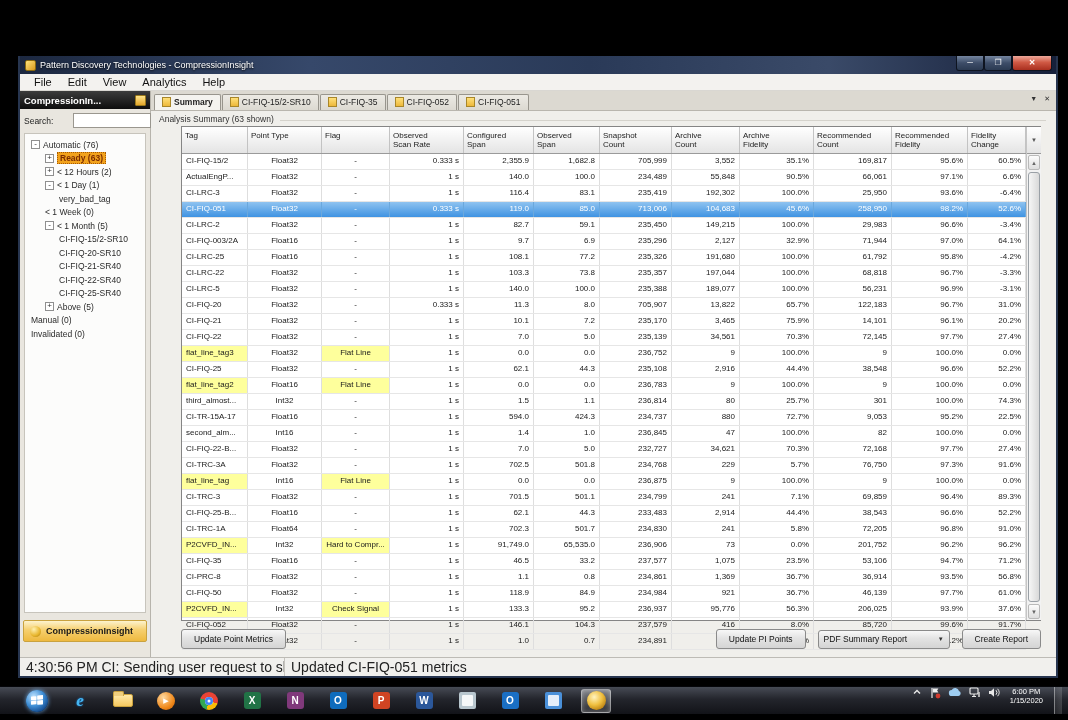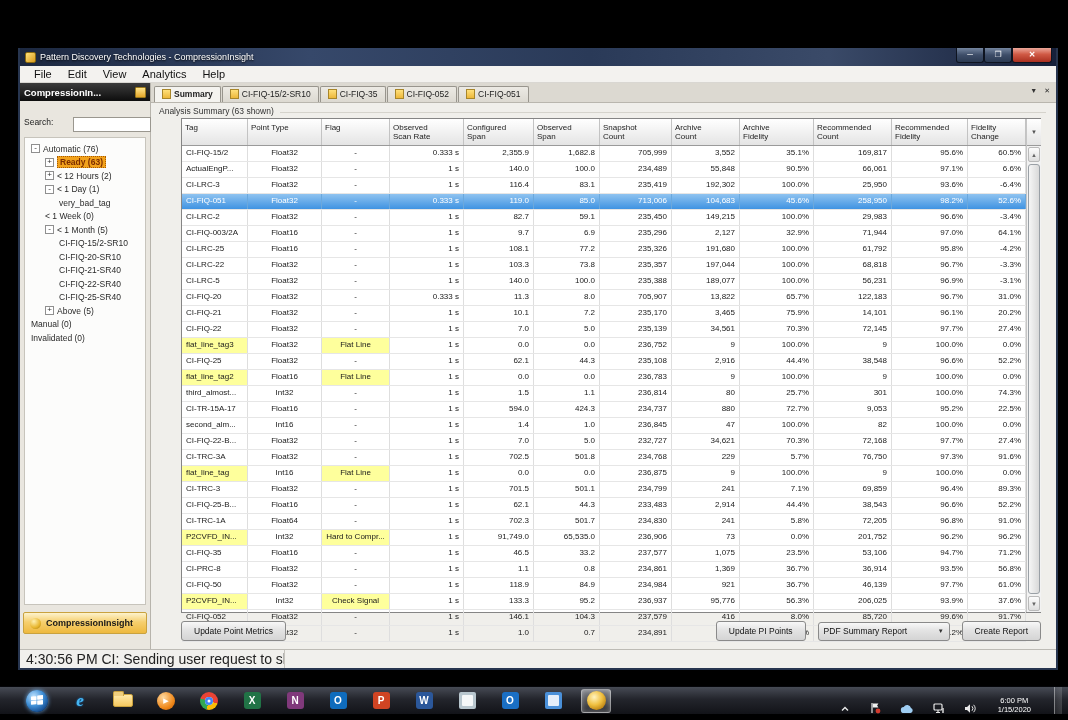--- a/index.html
+++ b/index.html
@@ -1,20 +1,20 @@
 <!DOCTYPE html>
 <html><head>
 <meta charset="utf-8">
 <style>
   html,body{margin:0;padding:0;}
   body{width:1068px;height:720px;background:#000;position:relative;overflow:hidden;
        font-family:"Liberation Sans",sans-serif;}
 
   
-  #appwin{position:absolute;left:18px;top:48px;width:1040px;height:622px;box-sizing:border-box;
+  #appwin{position:absolute;left:18px;top:56px;width:1040px;height:622px;box-sizing:border-box;
     display:flex;flex-direction:column;background:#eceae5;
     border:2px solid #27354f;border-top:none;}
   .titlebar{height:18px;flex:none;display:flex;align-items:center;position:relative;
     background:linear-gradient(90deg,#1c2840,#36486a 28%,#2a3a58 55%,#3a4a68 78%,#16203a);
     padding-left:5px;gap:4px;}
   .appico{width:9px;height:9px;border-radius:2px;flex:none;
     background:linear-gradient(135deg,#ffe27a,#d99b1e);border:1px solid #8a6a10;}
   .wtitle{color:#fff;font-size:9px;text-shadow:0 1px 2px #000;white-space:nowrap;}
   .wcontrols{position:absolute;right:4px;top:0;display:flex;}
   .wbtn{height:14px;border:1px solid #0e1420;border-top:none;border-radius:0 0 3px 3px;
@@ -30,21 +30,21 @@
   .bodyrow{flex:1;display:flex;min-height:0;}
 
   
   .sidebar{width:130px;flex:none;background:#e9e6df;border-right:1px solid #b7b4ac;
     display:flex;flex-direction:column;}
   .sbheader{height:18px;flex:none;background:linear-gradient(#3c3c3c,#0d0d0d);color:#fff;
     font-weight:bold;font-size:9.5px;display:flex;align-items:center;justify-content:space-between;
     padding:0 4px;}
   .sbicon{width:9px;height:9px;background:linear-gradient(#ffe48a,#e3a62a);
     border:1px solid #9c7a1c;border-radius:1px;flex:none;}
-  .searchrow{display:flex;gap:20px;padding:16px 4px 2px;}
+  .searchrow{display:flex;align-items:center;gap:20px;padding:4px 4px 2px;}
   .searchrow label{font-size:8.5px;color:#222;}
   .searchrow input{flex:1;width:78px;height:15px;border:1px solid #9a978f;background:#fff;
     font-size:8px;padding:0 2px;box-sizing:border-box;}
   .tree{flex:1;background:#fcfcfb;border:1px solid #c7c4bc;margin:3px 4px;padding-top:4px;
     overflow:hidden;}
   .titem{height:13.5px;display:flex;align-items:center;font-size:8.5px;color:#2a2a2a;white-space:nowrap;}
   .exp{width:9px;height:9px;box-sizing:border-box;border:1px solid #8f8f8f;background:#fff;
     font-size:8px;line-height:6px;text-align:center;margin-right:3px;color:#333;flex:none;}
   .hl{background:#f2a21c;color:#7c2d00;font-weight:bold;padding:0 2px;border:1px dotted #a85a00;}
   .sbfooter{height:20px;flex:none;margin:4px 3px 15px;border-radius:2px;
@@ -136,21 +136,21 @@
     background:conic-gradient(#ea4335 0 30%,#fbbc05 30% 55%,#34a853 55% 80%,#ea4335 80% 100%);}
   .chrome:before{content:"";width:8px;height:8px;border-radius:50%;background:#fff;
     box-shadow:inset 0 0 0 2.5px #4285f4;}
   .appsq{width:17px;height:17px;border-radius:3px;color:#fff;font-weight:bold;font-size:10px;
     display:flex;align-items:center;justify-content:center;}
   .appwin{width:17px;height:17px;border-radius:2px;position:relative;}
   .appwin:before{content:"";position:absolute;left:3px;top:3px;right:3px;bottom:3px;
     background:rgba(255,255,255,.85);border-radius:1px;}
   .gold{width:19px;height:19px;border-radius:50%;
     background:radial-gradient(circle at 38% 32%,#fff3c0,#f0c040 45%,#b97f10 80%,#7a5408);}
-  .tray{position:absolute;right:6px;top:0;height:27px;display:flex;align-items:flex-end;gap:19px;}
+  .tray{position:absolute;right:6px;top:0;height:27px;display:flex;align-items:flex-start;gap:7px;}
   .tico{display:flex;align-items:center;justify-content:center;}
   .clock{color:#fff;font-size:7.5px;line-height:9px;text-align:center;margin-left:3px;}
   .showdesk{width:7px;height:27px;border-left:1px solid rgba(255,255,255,.35);
     background:linear-gradient(90deg,rgba(255,255,255,.08),rgba(255,255,255,.16));margin-left:4px;}
 </style>
 </head>
 <body>
 
 <div id="appwin">
   <div class="titlebar">
@@ -753,20 +753,21 @@
             </div>
             <button class="b7">Create Report</button>
           </div>
         </div>
       </div>
     </div>
   </div>
 
   <div class="statusbar" id="statusbar">
       <div class="spanel sp0">4:30:56 PM CI: Sending user request to show</div>
+      <div class="spanel sp2">Updated CI-FIQ-051 metrics</div>
     </div>
 </div>
 
 <div class="taskbar">
   <div class="taskicons" id="taskicons">
       <div class="tbtn">
         <span class="orb">
           <svg width="12" height="11" viewBox="0 0 12 11">
             <g fill="#fff" transform="skewY(-5)">
               <rect x="0" y="1.6" width="5.4" height="3.8" rx="0.5"></rect>

